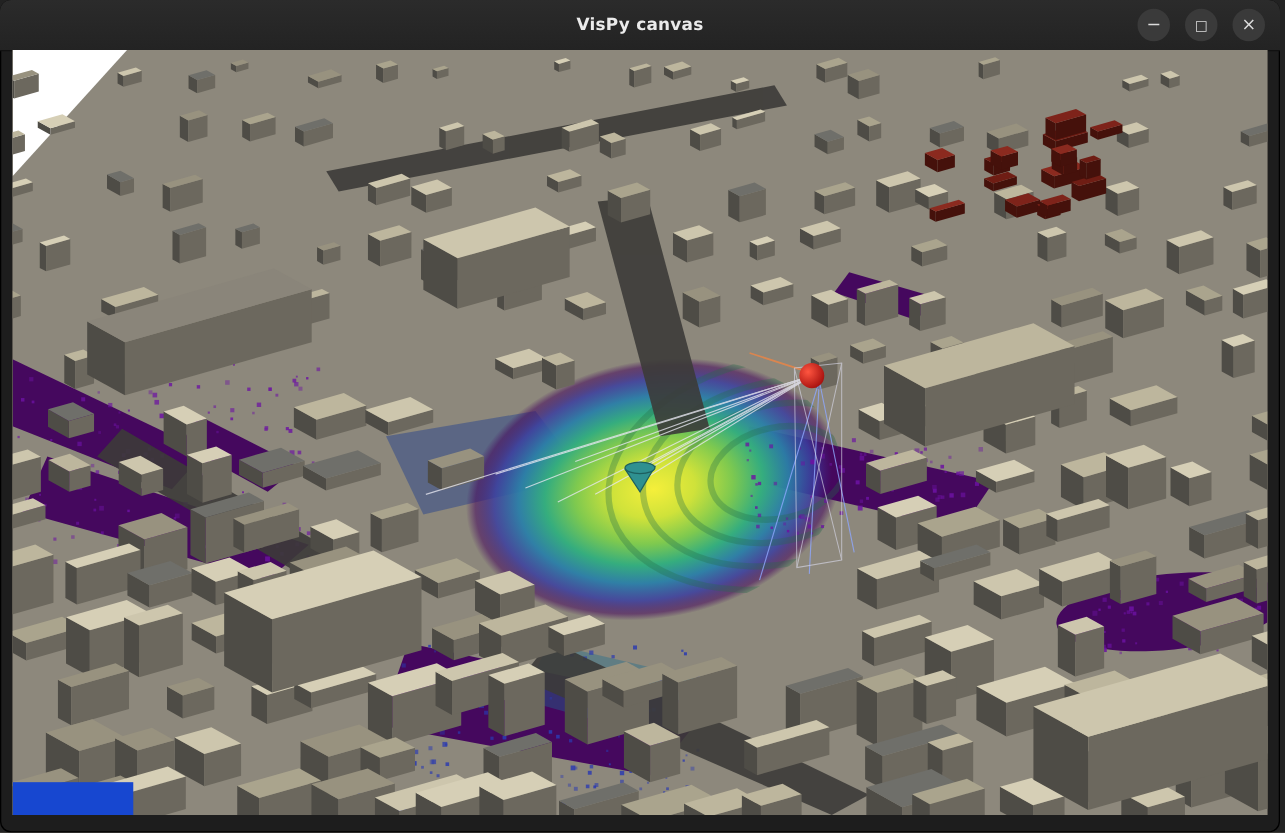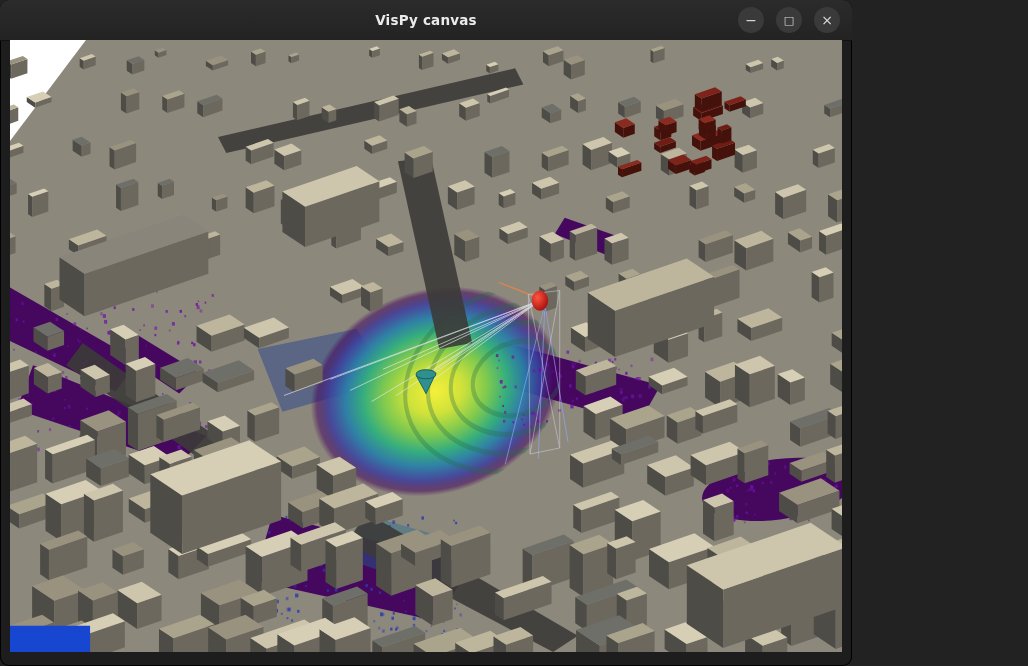--- a/index.html
+++ b/index.html
@@ -1,17 +1,17 @@
 <!DOCTYPE html>
 <html><head>
 <meta charset="utf-8">
 <style>
   html,body{margin:0;padding:0;background:#222;font-family:"DejaVu Sans",sans-serif;}
   .window{
-    position:relative;width:852px;height:666px;background:#1d1d1d;
+    position:relative;width:1024px;height:666px;background:#1d1d1d;
     border-radius:9px;overflow:hidden;box-shadow:0 0 0 1px #000 inset;
   }
   .titlebar{
     position:absolute;top:0;left:0;right:0;height:40px;
     background:linear-gradient(#2b2b2b,#232323);
     display:flex;align-items:center;justify-content:center;
     border-bottom:1px solid #111;
   }
   .title{
     color:#ebebeb;font-size:13.5px;font-weight:bold;letter-spacing:.2px;

